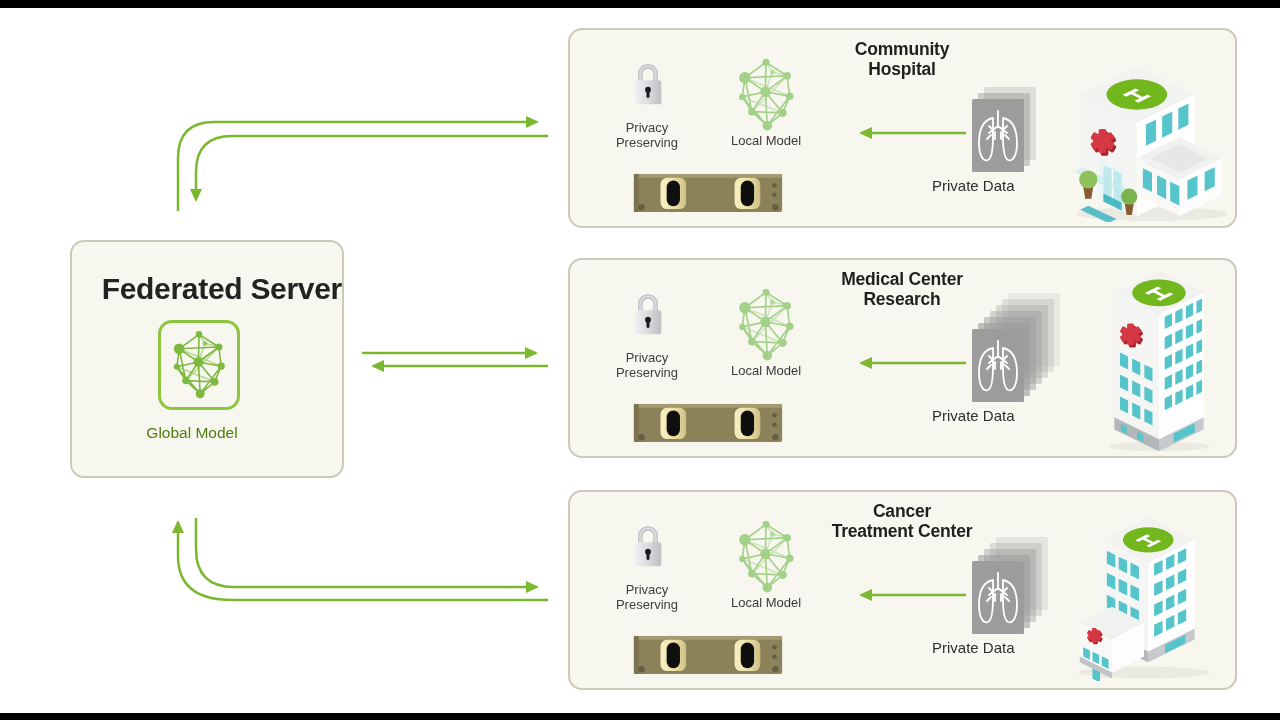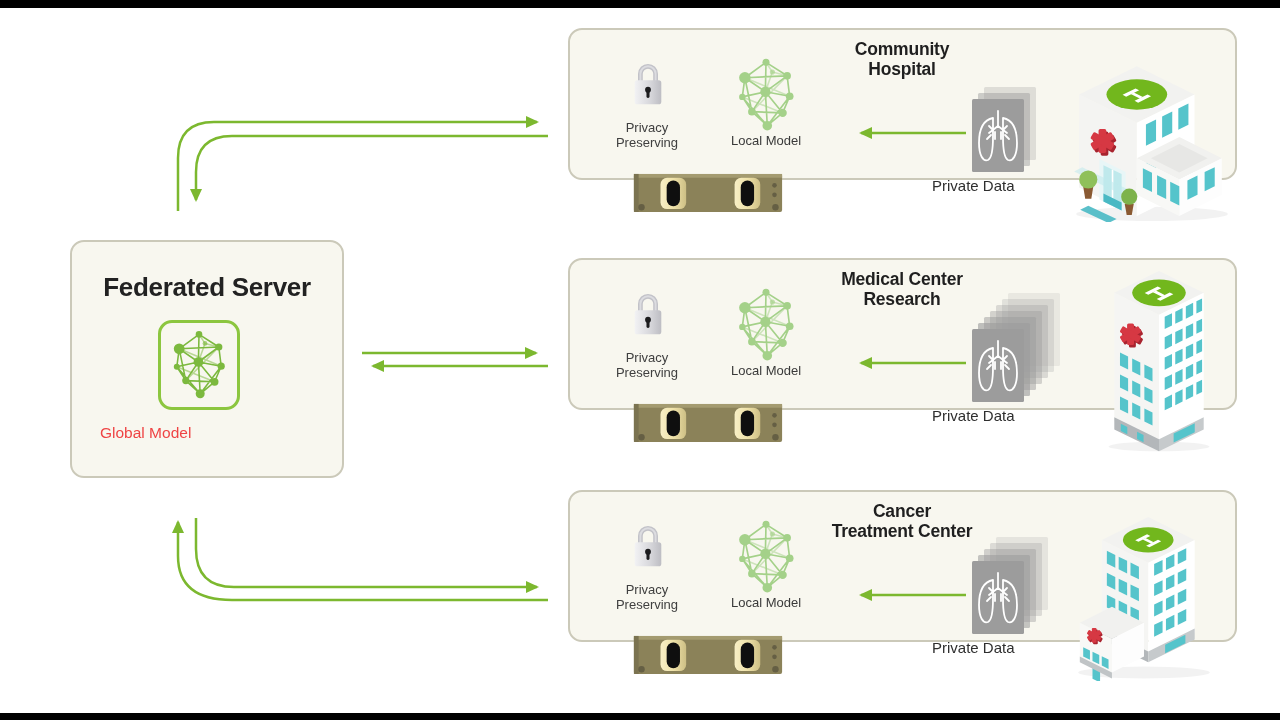--- a/index.html
+++ b/index.html
@@ -13,37 +13,37 @@
   .letterbox.top { top:0; height:8px; }
   .letterbox.bottom { bottom:0; height:7px; }
 
   .panel {
     position:absolute;
     background:var(--panel-bg, #f8f7ef);
     border:2px solid var(--panel-border, #cbc9b9);
     border-radius:14px;
     box-sizing:border-box;
   }
-  .institution { left:568px; width:669px; height:152px; }
+  .institution { left:568px; width:669px; height:200px; }
 
   
   .server-panel { left:70px; top:240px; width:274px; height:238px; }
   .server-title {
     position:absolute; top:30px; left:0; width:100%;
-    text-align:center; font-weight:bold; font-size:26px; letter-spacing:-0.3px;
+    text-align:right; font-weight:bold; font-size:30px; letter-spacing:-0.3px;
     color:#222;
   }
   .model-frame {
     position:absolute; left:86px; top:78px; width:82px; height:90px;
     border:3px solid #8cc63f; border-radius:14px; box-sizing:border-box;
     display:flex; align-items:center; justify-content:center;
   }
   .global-label {
-    position:absolute; top:182px; left:28px; width:200px;
-    text-align:left; font-size:15.5px; color:#ef4444;
+    position:absolute; top:182px; left:20px; width:200px;
+    text-align:center; font-size:15.5px; color:#4d7c0f;
   }
 
   
   .inst-title {
     position:absolute; left:222px; top:9px; width:220px; margin:0;
     text-align:center; font-weight:bold; font-size:17.5px; line-height:20px;
     letter-spacing:-0.2px; color:#1f1f1f;
   }
   .lock    { position:absolute; left:59px;  top:30px;  width:38px;  height:48px; }
   .privacy-label {

